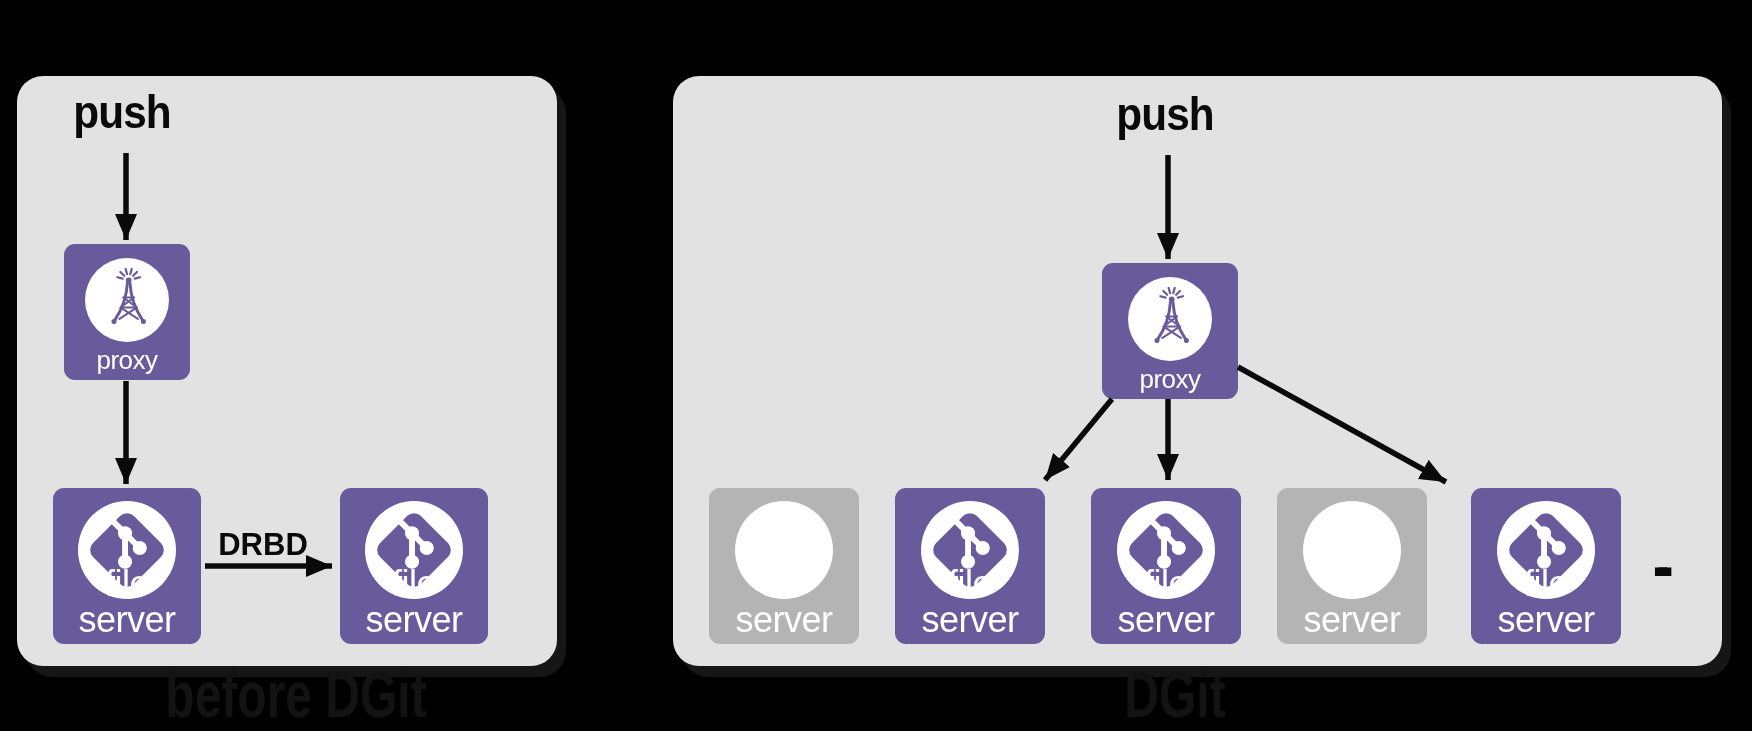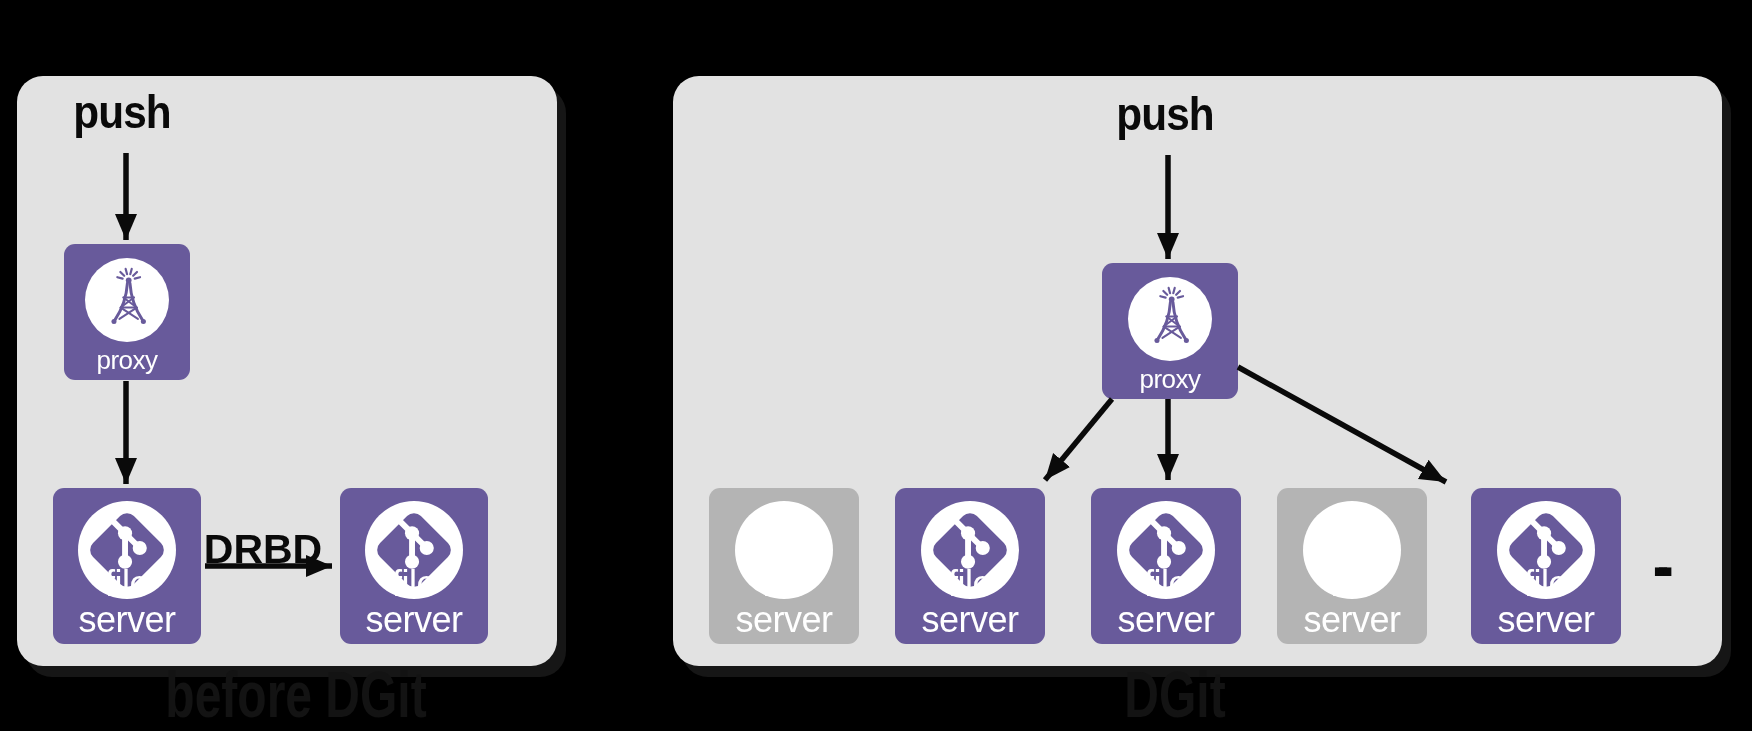--- a/index.html
+++ b/index.html
@@ -16,21 +16,21 @@
   .push{position:absolute;font-size:47px;font-weight:bold;color:var(--ink);line-height:1;
         text-align:center;transform:scaleX(.9);letter-spacing:-1px;}
   .node{position:absolute;border-radius:11px;}
   .node.purple{background:var(--node-purple);}
   .node.gray{background:var(--node-gray);}
   .node-icon{position:absolute;top:13px;left:50%;transform:translateX(-50%);display:block;}
   .proxy-icon{top:14px;}
   .node-label{position:absolute;bottom:6px;left:0;width:100%;text-align:center;
               color:var(--label-white);font-size:36px;letter-spacing:-0.5px;line-height:1;}
   .proxy-label{bottom:7px;font-size:26px;}
-  .link-label{position:absolute;font-size:41px;font-weight:bold;color:var(--ink);
+  .link-label{position:absolute;font-size:31px;font-weight:bold;color:var(--ink);
               text-align:center;line-height:1;}
   .caption{position:absolute;top:663px;width:500px;text-align:center;font-size:64px;
            font-weight:bold;color:var(--caption-dim);line-height:1;transform:scaleX(.75);}
   #caption-left{left:46px;}
   #caption-right{left:925px;}
   .ellipsis{position:absolute;left:978px;top:451px;width:70px;font-size:58px;font-weight:bold;
             color:var(--ink);letter-spacing:-12px;line-height:1;text-align:left;}
   .arrows{position:absolute;left:0;top:0;pointer-events:none;}
   .arrow-line{stroke:var(--ink);stroke-width:5.5;fill:none;}
   .head{fill:var(--ink);}

